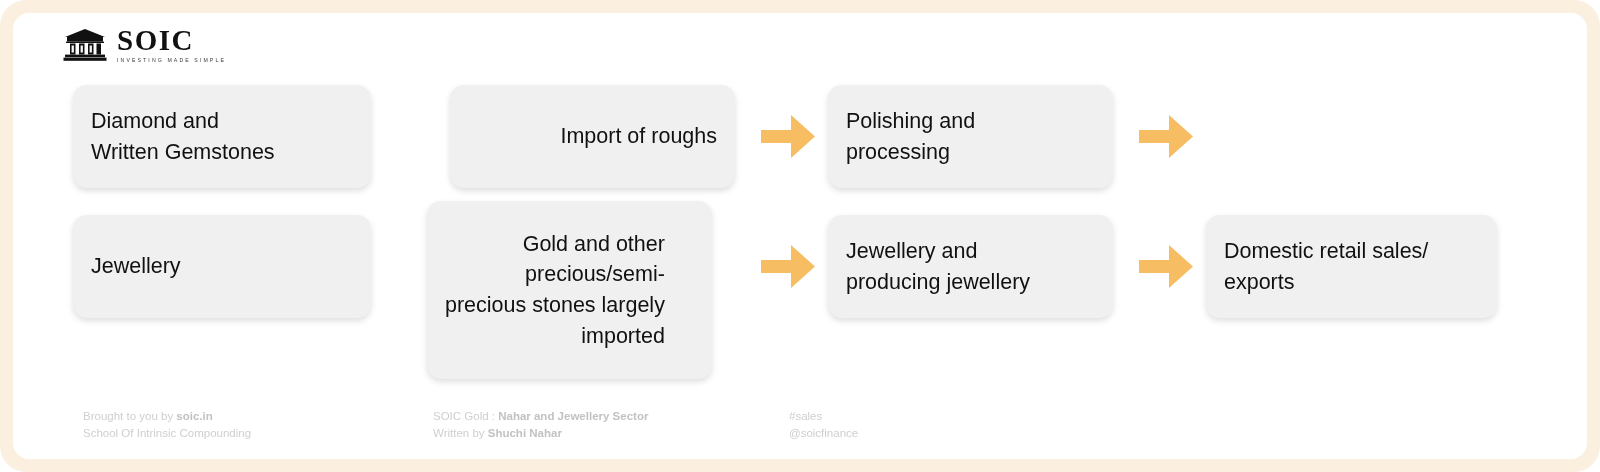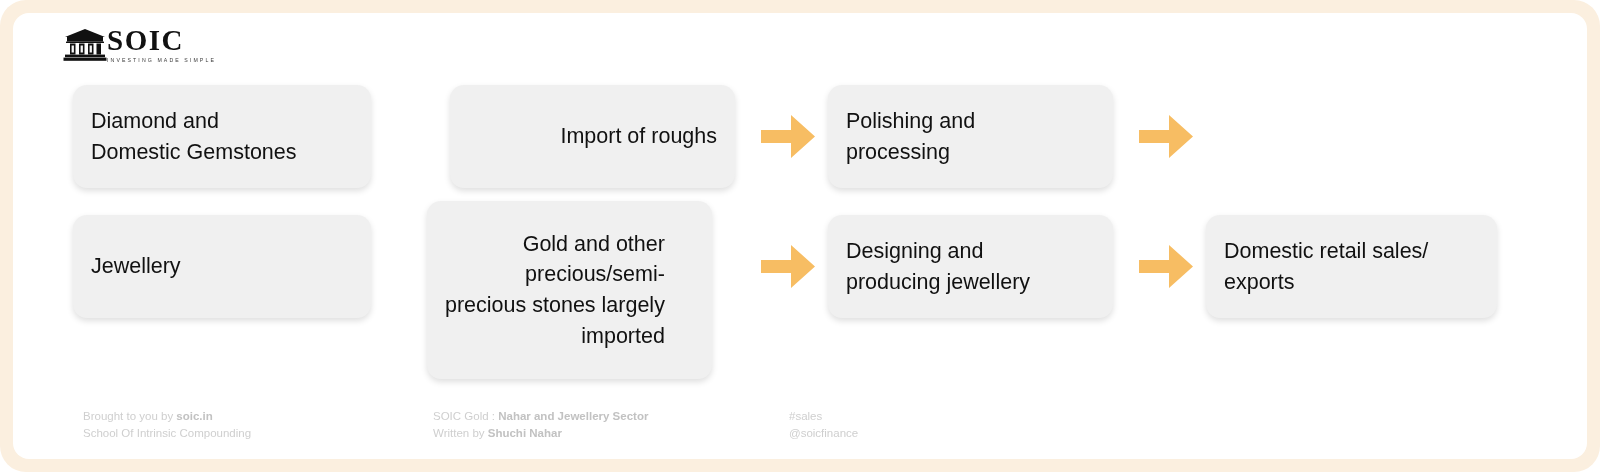--- a/index.html
+++ b/index.html
@@ -33,20 +33,21 @@
     overflow: hidden;
   }
 
   
   .brand {
     position: absolute;
     left: 50px;
     top: 13px;
     display: flex;
     align-items: center;
+    gap: 10px;
   }
   .brand-mark { width: 44px; height: 34px; display: block; }
   .brand-word { display: flex; flex-direction: column; line-height: 1; }
   .brand-name {
     font-family: "Liberation Serif", serif;
     font-size: 29px;
     font-weight: 700;
     letter-spacing: 1.5px;
     color: #111111;
   }
@@ -132,21 +133,21 @@
         <rect x="0.5" y="29.6" width="43" height="3.2" fill="#111"></rect>
       </svg>
       <div class="brand-word">
         <div class="brand-name">SOIC</div>
         <div class="brand-tagline">INVESTING MADE SIMPLE</div>
       </div>
     </div>
 
     <div class="node" id="n-r1c1">
       <span class="node-label">Diamond and
-Domestic Gemstones</span>
+Written Gemstones</span>
     </div>
 
     <div class="node" id="n-r1c2">
       <span class="node-label">Import of roughs</span>
     </div>
 
     <svg class="arrow" id="a-r1-1" viewBox="0 0 54 43">
       <polygon points="0,15 30,15 30,0 54,21.5 30,43 30,28 0,28" fill="#f7bd63"></polygon>
     </svg>
 
@@ -169,21 +170,21 @@
 precious/semi-
 precious stones largely
 imported</span>
     </div>
 
     <svg class="arrow" id="a-r2-1" viewBox="0 0 54 43">
       <polygon points="0,15 30,15 30,0 54,21.5 30,43 30,28 0,28" fill="#f7bd63"></polygon>
     </svg>
 
     <div class="node" id="n-r2c3">
-      <span class="node-label">Designing and
+      <span class="node-label">Jewellery and
 producing jewellery</span>
     </div>
 
     <svg class="arrow" id="a-r2-2" viewBox="0 0 54 43">
       <polygon points="0,15 30,15 30,0 54,21.5 30,43 30,28 0,28" fill="#f7bd63"></polygon>
     </svg>
 
     <div class="node" id="n-r2c4">
       <span class="node-label">Domestic retail sales/
 exports</span>

